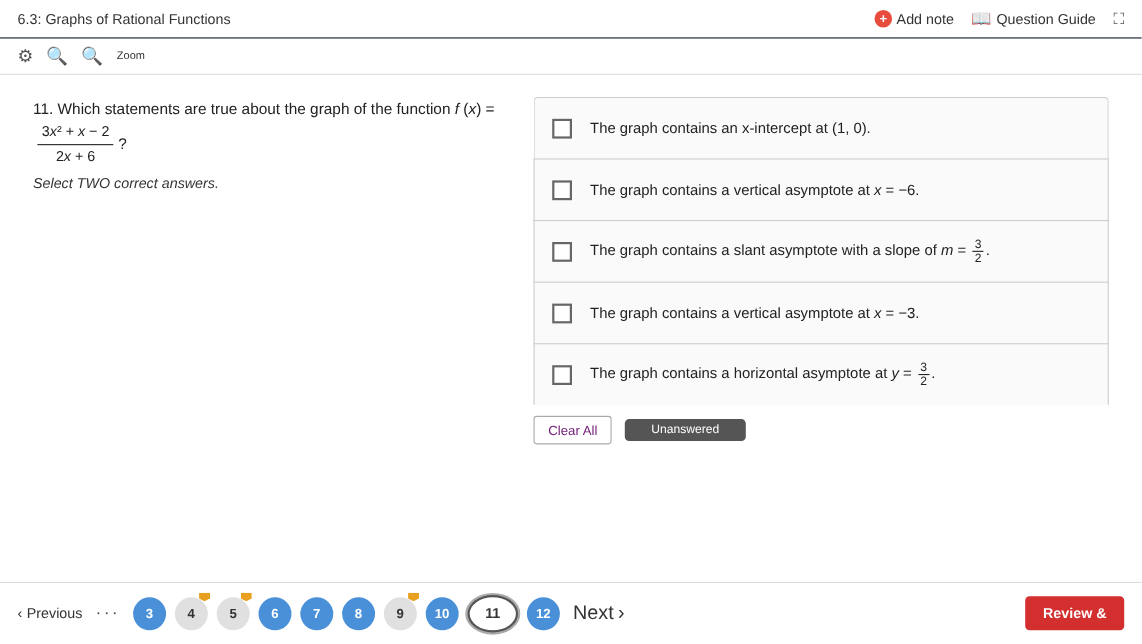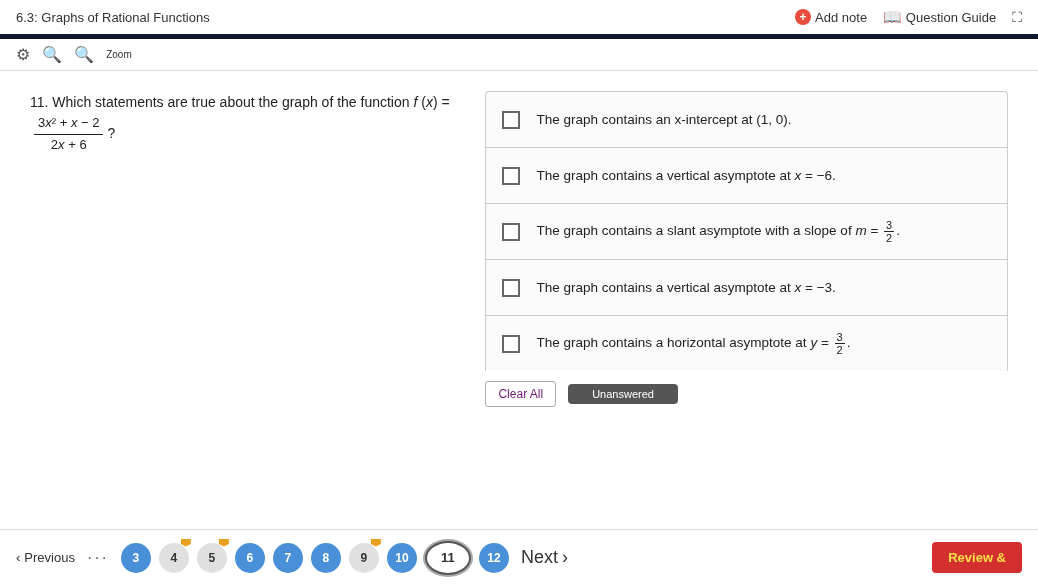--- a/index.html
+++ b/index.html
@@ -10,21 +10,21 @@
       width: 1038px;
       height: 585px;
       overflow: hidden;
       position: relative;
     }
     .top-bar {
       display: flex;
       align-items: center;
       justify-content: space-between;
       padding: 8px 16px;
-      border-bottom: 5px solid #0f172a;
+      border-bottom: 1px solid #0f172a;
       background: #fff;
     }
     .top-bar-left {
       font-size: 13px;
       color: #333;
       font-weight: 500;
     }
     .top-bar-right {
       display: flex;
       align-items: center;
@@ -170,21 +170,21 @@
       background: none;
       border: none;
       cursor: pointer;
       font-size: 18px;
       color: #333;
       margin-left: 4px;
     }
     .review-btn {
       margin-left: auto;
       background: #d32f2f;
-      color: #fde047;
+      color: #ffffff;
       border: none;
       padding: 8px 16px;
       font-size: 13px;
       font-weight: 600;
       cursor: pointer;
       border-radius: 4px;
     }
     .clear-all-btn {
       background: none;
       border: 1px solid #aaa;
@@ -272,20 +272,21 @@
   <div class="question-panel">
     <div class="question-text">
       <span>11.</span>
       <span> Which statements are true about the graph of the function <em>f</em> (<em>x</em>) = 
         <span style="display:inline-flex; flex-direction:column; align-items:center; vertical-align:middle; font-size:13px; margin:0 4px;">
           <span style="border-bottom:1px solid #222; padding:0 4px;">3<em>x</em>² + <em>x</em> − 2</span>
           <span style="padding:0 4px;">2<em>x</em> + 6</span>
         </span>?
       </span>
     </div>
+    <div class="select-note">Select TWO correct answers.</div>
   </div>
 
   <div class="answers-panel">
 
     <div class="answer-option">
       <div class="answer-checkbox"></div>
       <span class="answer-text">The graph contains an x-intercept at (1, 0).</span>
     </div>
 
     <div class="answer-option">

